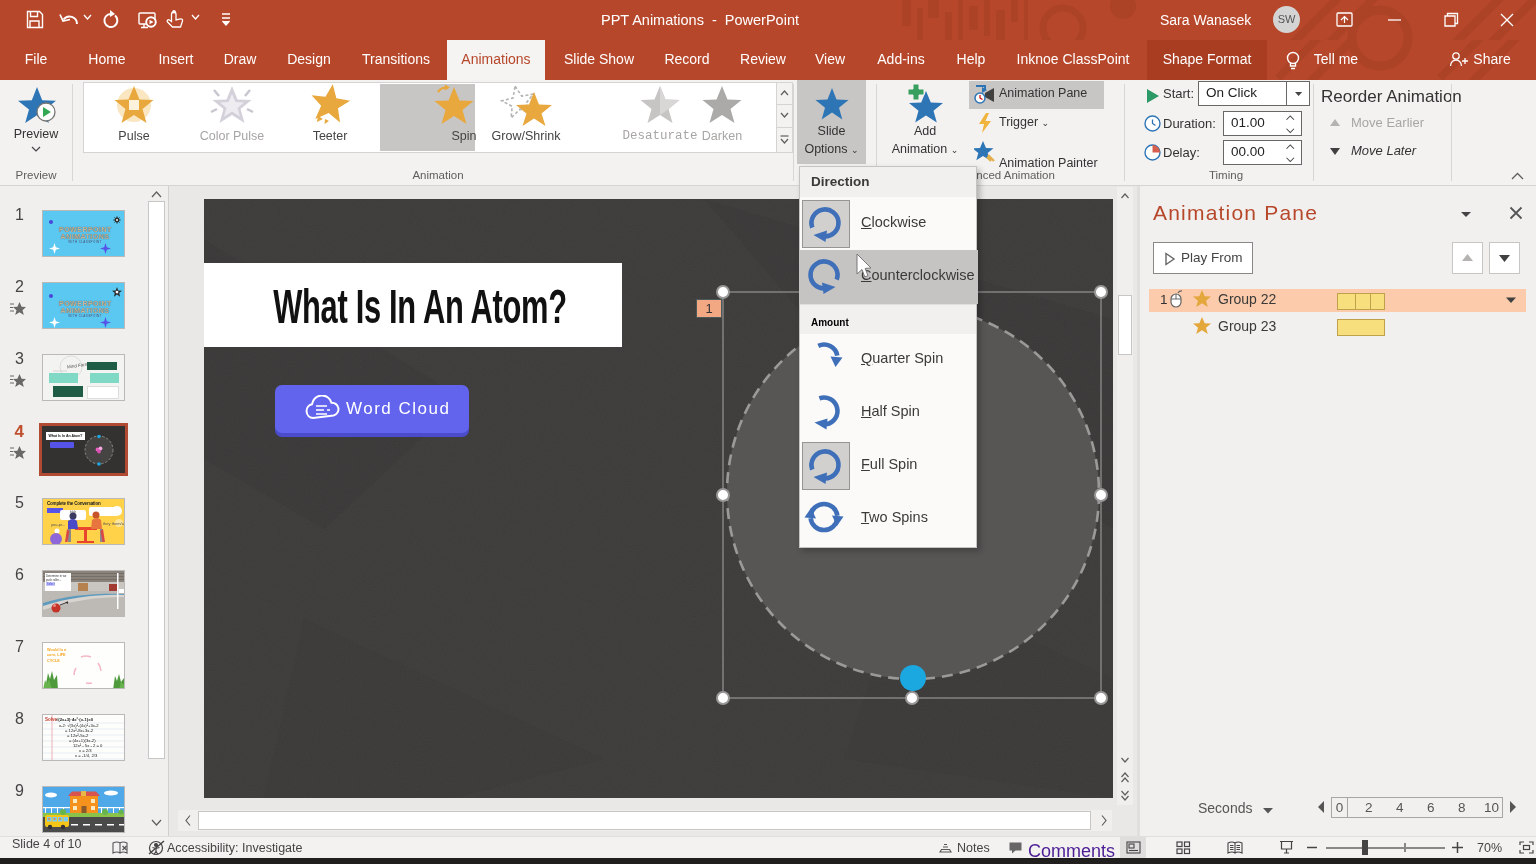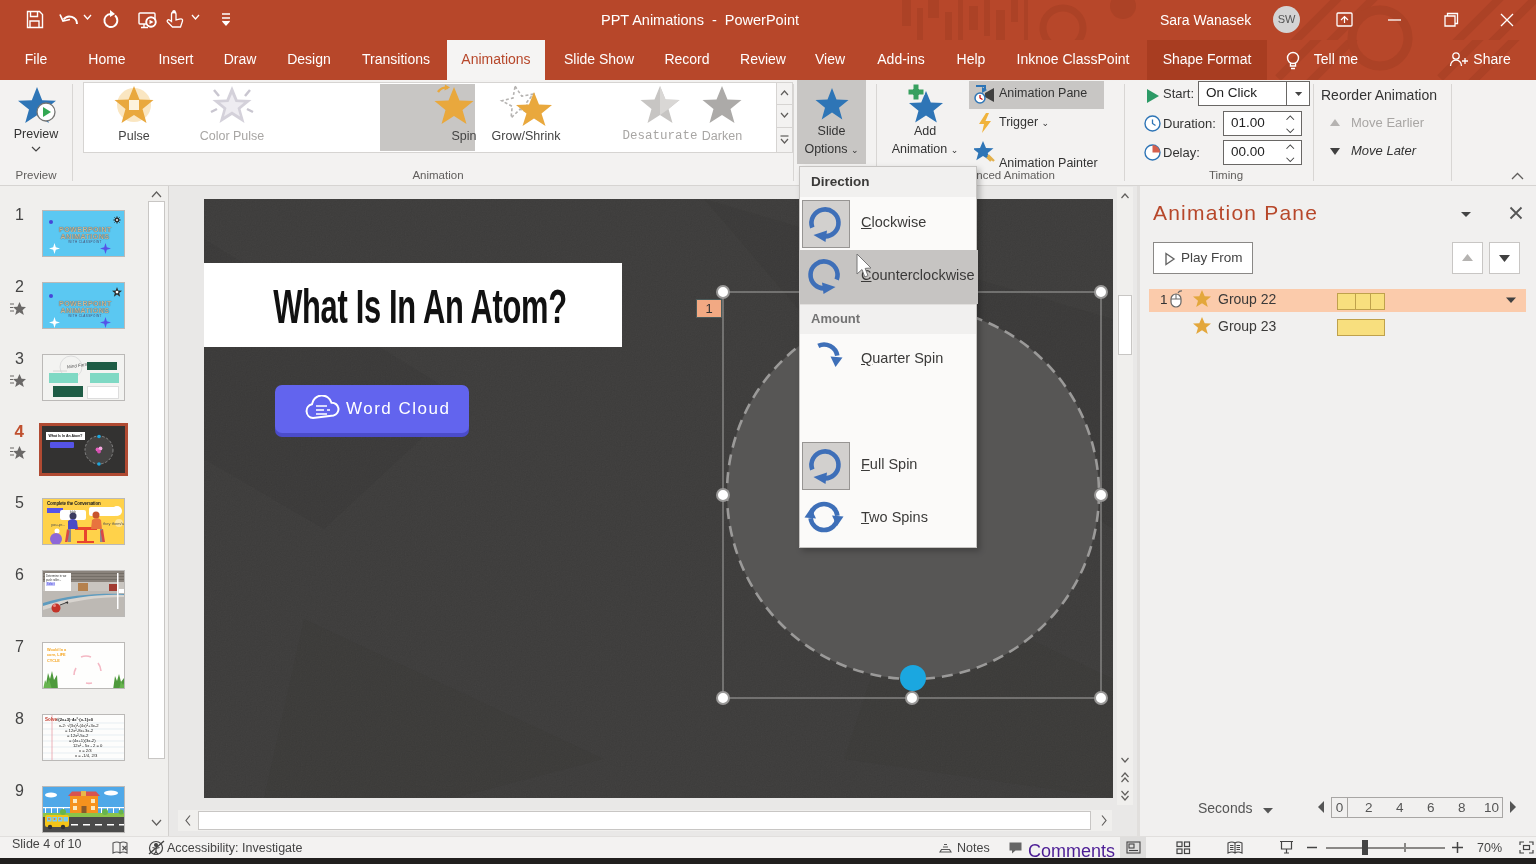--- a/index.html
+++ b/index.html
@@ -151,20 +151,30 @@
       </svg>
     <div class="lab">Pulse</div></div>
   <div class="gi" style="left:184px;"><svg width="96" height="44" viewBox="0 0 96 44">
     <path d="M48 4 L53.5 17.5 L67.5 18 L56.5 27 L60.5 41 L48 33 L35.5 41 L39.5 27 L28.5 18 L42.5 17.5 Z" fill="#D4D1DA"></path>
     <path d="M48 12 L51.5 20 L60 20.5 L53.5 26 L56 34.5 L48 29.5 L40 34.5 L42.5 26 L36 20.5 L44.5 20 Z" fill="#EEECF1"></path>
     <g stroke="#C9C6D0" stroke-width="2.5">
           <path d="M30 8 l5 6 M66 8 l-5 6 M27 30 l6-3 M69 30 l-6-3"></path>
         </g>
       </svg>
     <div class="lab" style="color:#A8A6A4;">Color Pulse</div></div>
+  <div class="gi" style="left:282px;"><svg width="96" height="44" viewBox="0 0 96 44">
+    <g transform="rotate(8 48 22)">
+          <path d="M48 2 L53.5 15.5 L67.5 16 L56.5 25 L60.5 39 L48 31 L35.5 39 L39.5 25 L28.5 16 L42.5 15.5 Z" fill="#E9A83D"></path>
+        </g>
+    <g fill="#E9A83D">
+          <path d="M36 34 l5 3 l-6 3 z"></path>
+          <path d="M43 37 l4 2 l-4.5 3 z"></path>
+        </g>
+      </svg>
+    <div class="lab">Teeter</div></div>
   <div class="gi" style="left:380px;padding-left:24px;"><svg width="96" height="44" viewBox="0 0 96 44">
     <path d="M50 5 L55.5 18.5 L69.5 19 L58.5 28 L62.5 42 L50 34 L37.5 42 L41.5 28 L30.5 19 L44.5 18.5 Z" fill="#E9A83D"></path>
     <path d="M34 10 a9 9 0 0 1 10-4" fill="none" stroke="#E9A83D" stroke-width="2.4"></path>
     <path d="M41 2.5 l5 3 l-5.5 3 z" fill="#E9A83D"></path>
       </svg>
     <div class="lab">Spin</div></div>
   <div class="gi" style="left:478px;"><svg width="96" height="44" viewBox="0 0 96 44">
     <g transform="rotate(-12 40 18)">
           <path d="M40 4 L44.5 15 L56 15.5 L47 23 L50.5 34 L40 27.5 L29.5 34 L33 23 L24 15.5 L35.5 15 Z" fill="none" stroke="#B5B3B1" stroke-width="1.6" stroke-dasharray="3 2.2"></path>
         </g>
@@ -262,21 +272,21 @@
   <div class="abs" style="left:1223px;top:60px;width:79px;height:25px;background:#fff;border:1px solid #696765;box-sizing:border-box;">
     <div class="abs" style="left:7px;top:3px;font-size:13.5px;color:#222;">00.00</div>
     <svg class="abs" style="left:58px;top:1px;" width="18" height="22">
         <path d="M4 8 l5-5 l5 5" fill="none" stroke="#444" stroke-width="1.4" transform="scale(0.75) translate(2,1)"></path>
         <path d="M4 14 l5 5 l5-5" fill="none" stroke="#444" stroke-width="1.4" transform="scale(0.75) translate(2,7)"></path>
       </svg>
   </div>
   <div class="glabel" style="left:1140px;width:172px;">Timing</div>
   <div class="vsep" style="left:1313px;"></div>
 
-  <div class="abs" style="left:1321px;top:7px;font-size:14px;color:#333;">Reorder Animation</div>
+  <div class="abs" style="left:1321px;top:7px;font-size:17px;color:#333;">Reorder Animation</div>
   <svg class="abs" style="left:1329px;top:38px;" width="12" height="10">
       <path d="M6 1 L11 8 H1 z" fill="#B5B3B1"></path>
     </svg>
   <div class="abs" style="left:1351px;top:35px;font-size:13px;color:#A8A6A4;">Move Earlier</div>
   <svg class="abs" style="left:1329px;top:66px;" width="12" height="10">
       <path d="M1 2 h10 L6 9 z" fill="#404040"></path>
     </svg>
   <div class="abs" style="left:1351px;top:63px;font-size:13px;color:#333;font-style:italic;">Move Later</div>
   <div class="vsep" style="left:1451px;"></div>
   <svg class="abs" style="left:1511px;top:92px;" width="13" height="8">
@@ -695,28 +705,35 @@
     <div class="txt"><u>C</u>lockwise</div>
   </div>
   <div class="menurow" style="top:83px;background:#C6C4C2;height:54px;">
     <div class="ibox"><svg width="44" height="44" viewBox="0 0 44 44">
           <path d="M34.7 26.6 A 13.5 13.5 0 1 0 23.2 35.4" fill="none" stroke="#3E6FB8" stroke-width="4.6"></path>
           <path d="M33.5 34 L20 29.5 L21.5 41 z" fill="#3E6FB8"></path>
         </svg></div>
     <div class="txt"><u>C</u>ounterclockwise</div>
   </div>
   <div class="abs" style="left:0;top:137px;width:176px;height:29px;background:#F1F0EF;border-top:1px solid #E1DFDD;">
-      <div class="abs" style="left:11px;top:6px;font-weight:bold;font-size:13px;color:#737373;">Amount</div>
+      <div class="abs" style="left:11px;top:12px;font-weight:bold;font-size:10px;color:#000000;">Amount</div>
     </div>
   <div class="menurow" style="top:166px;">
     <div class="ibox"><svg width="44" height="44" viewBox="0 0 44 44">
           <path d="M16.3 9.8 A 13.5 13.5 0 0 1 35.3 19.7" fill="none" stroke="#3E6FB8" stroke-width="4.6"></path>
           <path d="M33.5 31 L28.5 20.5 L40.5 21.5 z" fill="#3E6FB8"></path>
         </svg></div>
     <div class="txt"><u>Q</u>uarter Spin</div>
+  </div>
+  <div class="menurow" style="top:219px;">
+    <div class="ibox"><svg width="44" height="44" viewBox="0 0 44 44">
+          <path d="M17.4 9.3 A 13.5 13.5 0 1 1 24.3 35.3" fill="none" stroke="#3E6FB8" stroke-width="4.6"></path>
+          <path d="M12.5 33.5 L25.5 29.5 L24.5 40.5 z" fill="#3E6FB8"></path>
+        </svg></div>
+    <div class="txt"><u>H</u>alf Spin</div>
   </div>
   <div class="menurow" style="top:272px;">
     <div class="ibox selbox"><svg width="44" height="44" viewBox="0 0 44 44">
           <path d="M9.3 26.6 A 13.5 13.5 0 1 1 20.8 35.4" fill="none" stroke="#3E6FB8" stroke-width="4.6"></path>
           <path d="M10.5 34 L24 29.5 L22.5 41 z" fill="#3E6FB8"></path>
         </svg></div>
     <div class="txt"><u>F</u>ull Spin</div>
   </div>
   <div class="menurow" style="top:325px;">
     <div class="ibox"><svg width="44" height="44" viewBox="0 0 44 44">

